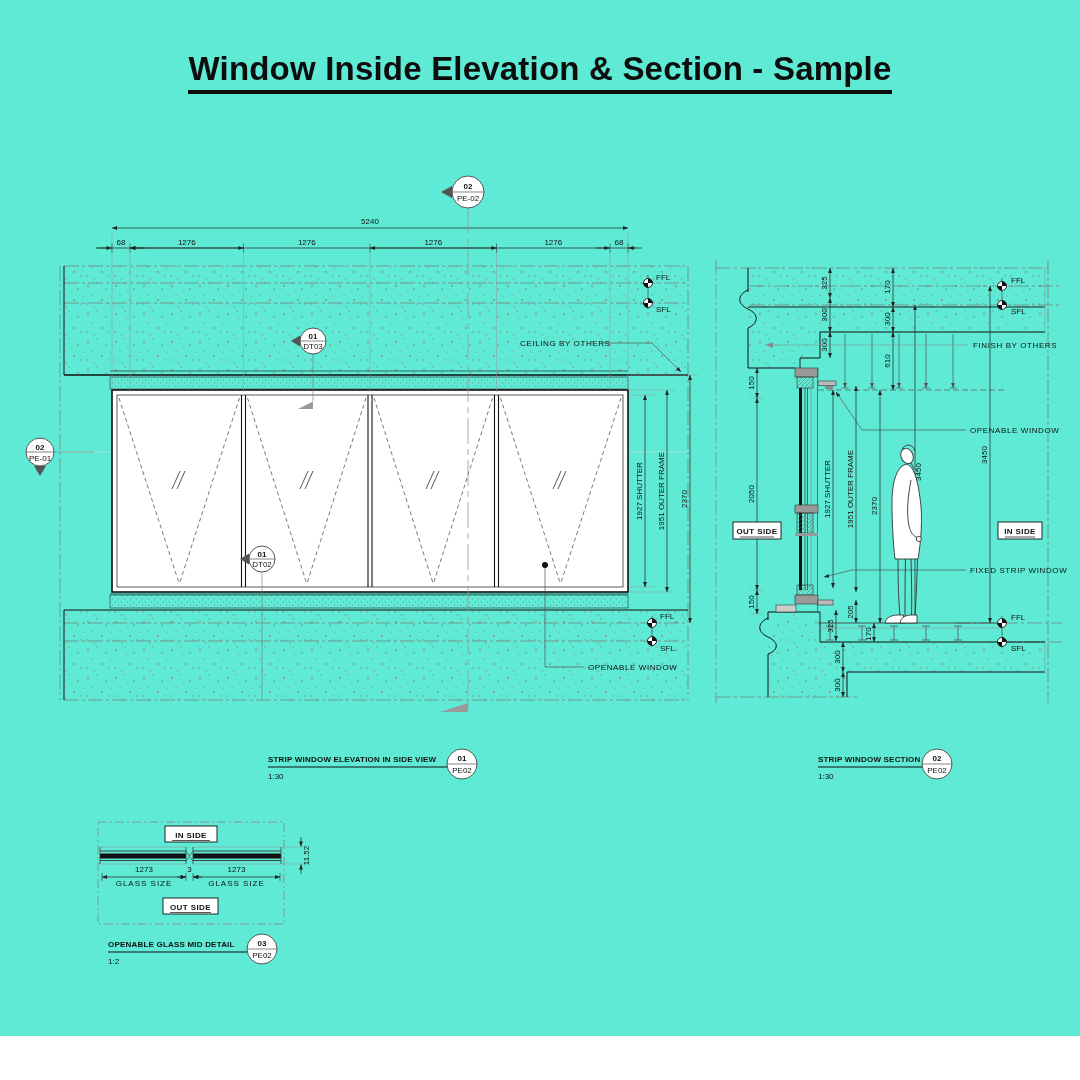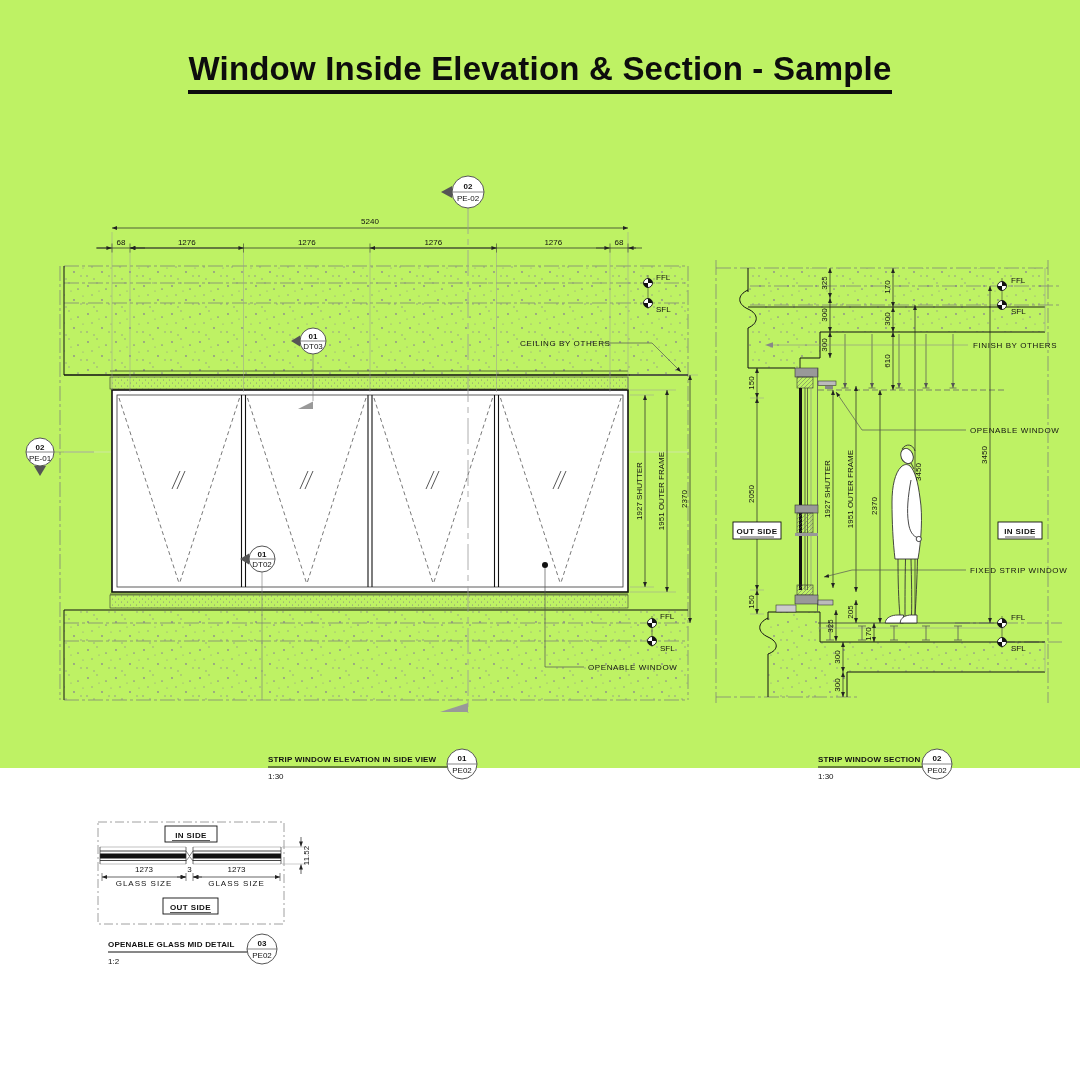--- a/index.html
+++ b/index.html
@@ -1,16 +1,16 @@
 <!DOCTYPE html>
 <html><head>
 <meta charset="utf-8">
 <style>
   html,body{margin:0;padding:0;background:#fff;width:1080px;height:1080px;overflow:hidden}
-  #page{position:relative;width:1080px;height:768px;background:#bef264;font-family:"Liberation Sans",sans-serif}
+  #page{position:relative;width:1080px;height:1036px;background:#5eead4;font-family:"Liberation Sans",sans-serif}
   #title-wrap{position:absolute;top:50px;left:0;width:1080px;text-align:center}
   #title-wrap span{display:inline-block;font-size:33px;font-weight:bold;color:#0d0d0d;
     border-bottom:4px solid #0d0d0d;padding-bottom:2px;letter-spacing:.2px;
     font-family:"Liberation Sans",sans-serif}
   svg{position:absolute;left:0;top:0}
   .cl{stroke:#787878;stroke-width:.7;stroke-dasharray:15,3,3,3;fill:none}
   .centl{stroke:#9a9a9a;stroke-width:.8;stroke-dasharray:26,5,6,5;fill:none}
   .sol{stroke:#111;fill:none}
   .thin{stroke:#333;stroke-width:.6;fill:none}
   .ext{stroke:#999;stroke-width:.5;fill:none}

